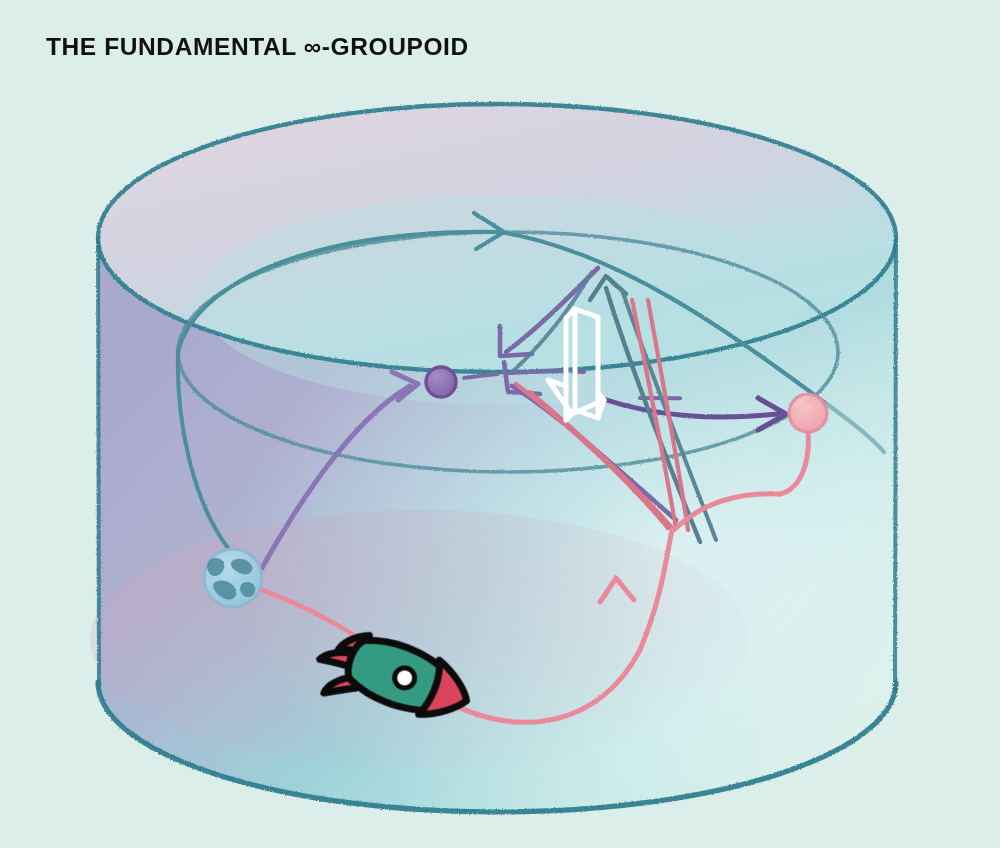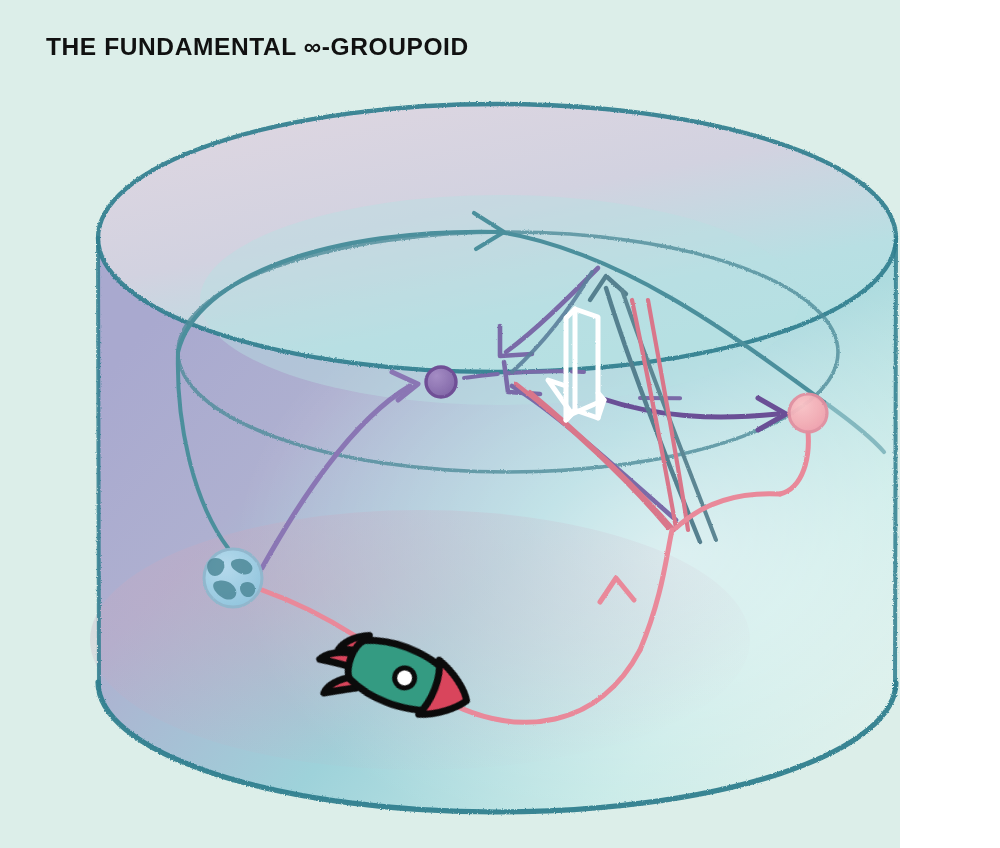--- a/index.html
+++ b/index.html
@@ -7,21 +7,21 @@
     padding: 0;
   }
   body {
     width: 1000px;
     height: 848px;
     overflow: hidden;
     font-family: "Liberation Sans", sans-serif;
   }
   #canvas {
     position: relative;
-    width: 900px;
+    width: 1000px;
     height: 848px;
     background: #dceee9;
     text-decoration: underline;
   }
   #figure {
     position: absolute;
     left: 0;
     top: 0;
     width: 1000px;
     height: 848px;

